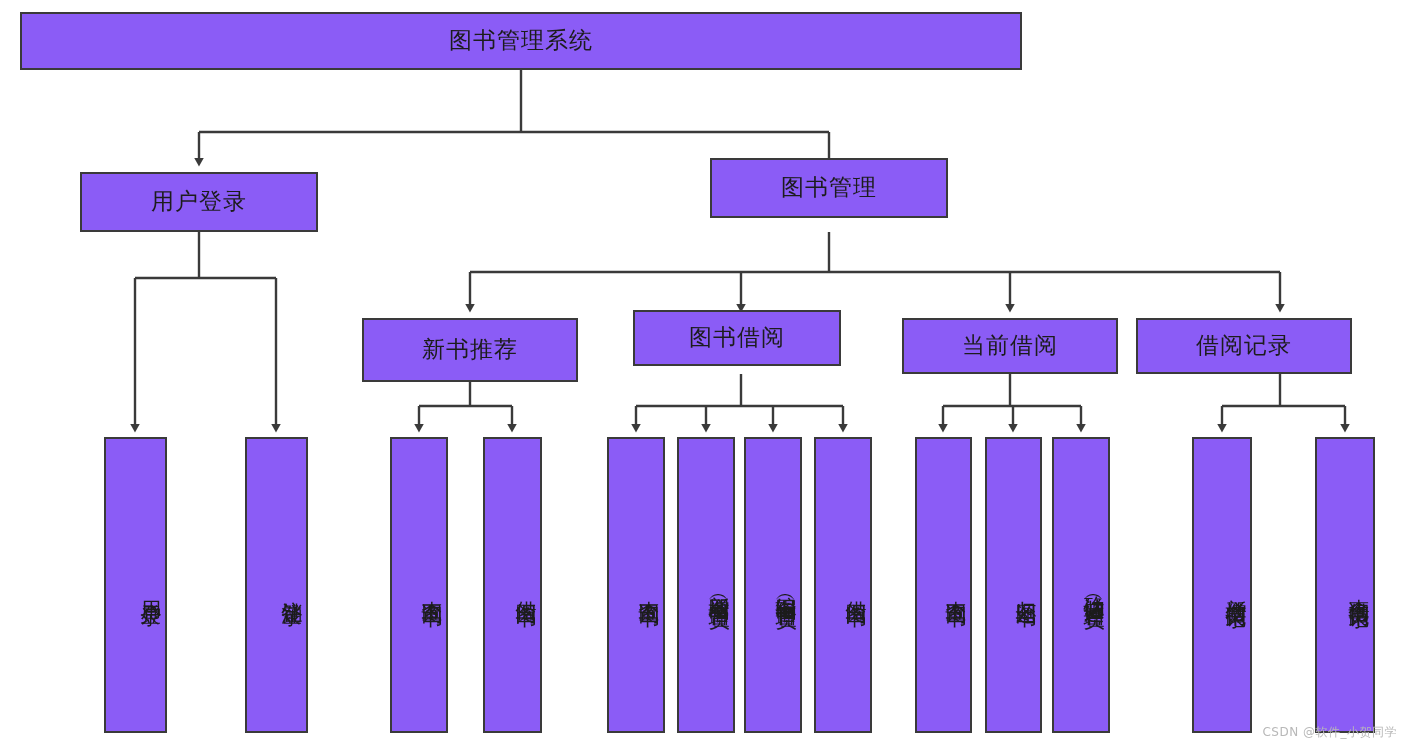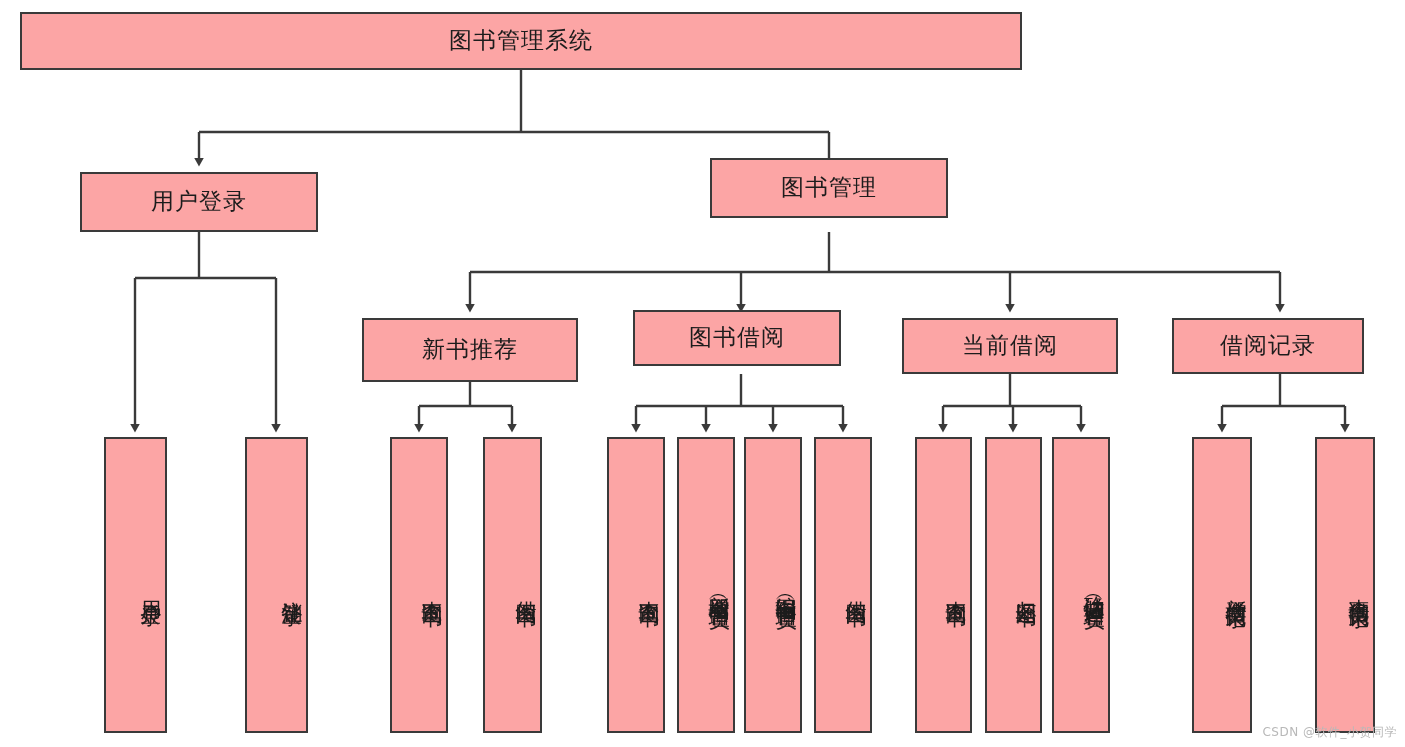--- a/index.html
+++ b/index.html
@@ -21,21 +21,21 @@
     position: absolute;
     left: 0;
     top: 0;
     width: 1405px;
     height: 747px;
   }
   .node {
     position: absolute;
     box-sizing: border-box;
     border: 2px solid #3a3a3a;
-    background: #fca5a5;
+    background: #8b5cf6;
     display: flex;
     align-items: center;
     justify-content: center;
     color: #1c1c1c;
   }
   .node.horiz {
     font-size: 23px;
     letter-spacing: 1px;
     line-height: 1.2;
   }
@@ -138,21 +138,21 @@
   </div>
 
   <div class="node horiz" style="left:633px;top:310px;width:208px;height:56px;">
     <span class="label">图书借阅</span>
   </div>
 
   <div class="node horiz" style="left:902px;top:318px;width:216px;height:56px;text-align:center;">
     <span class="label">当前借阅</span>
   </div>
 
-  <div class="node horiz" style="left:1172px;top:318px;width:192px;height:56px;">
+  <div class="node horiz" style="left:1136px;top:318px;width:216px;height:56px;">
     <span class="label">借阅记录</span>
   </div>
 
   <div class="node vert" style="left:104px;top:437px;width:63px;height:296px;">
     <span class="label">用户登录</span>
   </div>
 
   <div class="node vert" style="left:245px;top:437px;width:63px;height:296px;">
     <span class="label">注销登录</span>
   </div>

